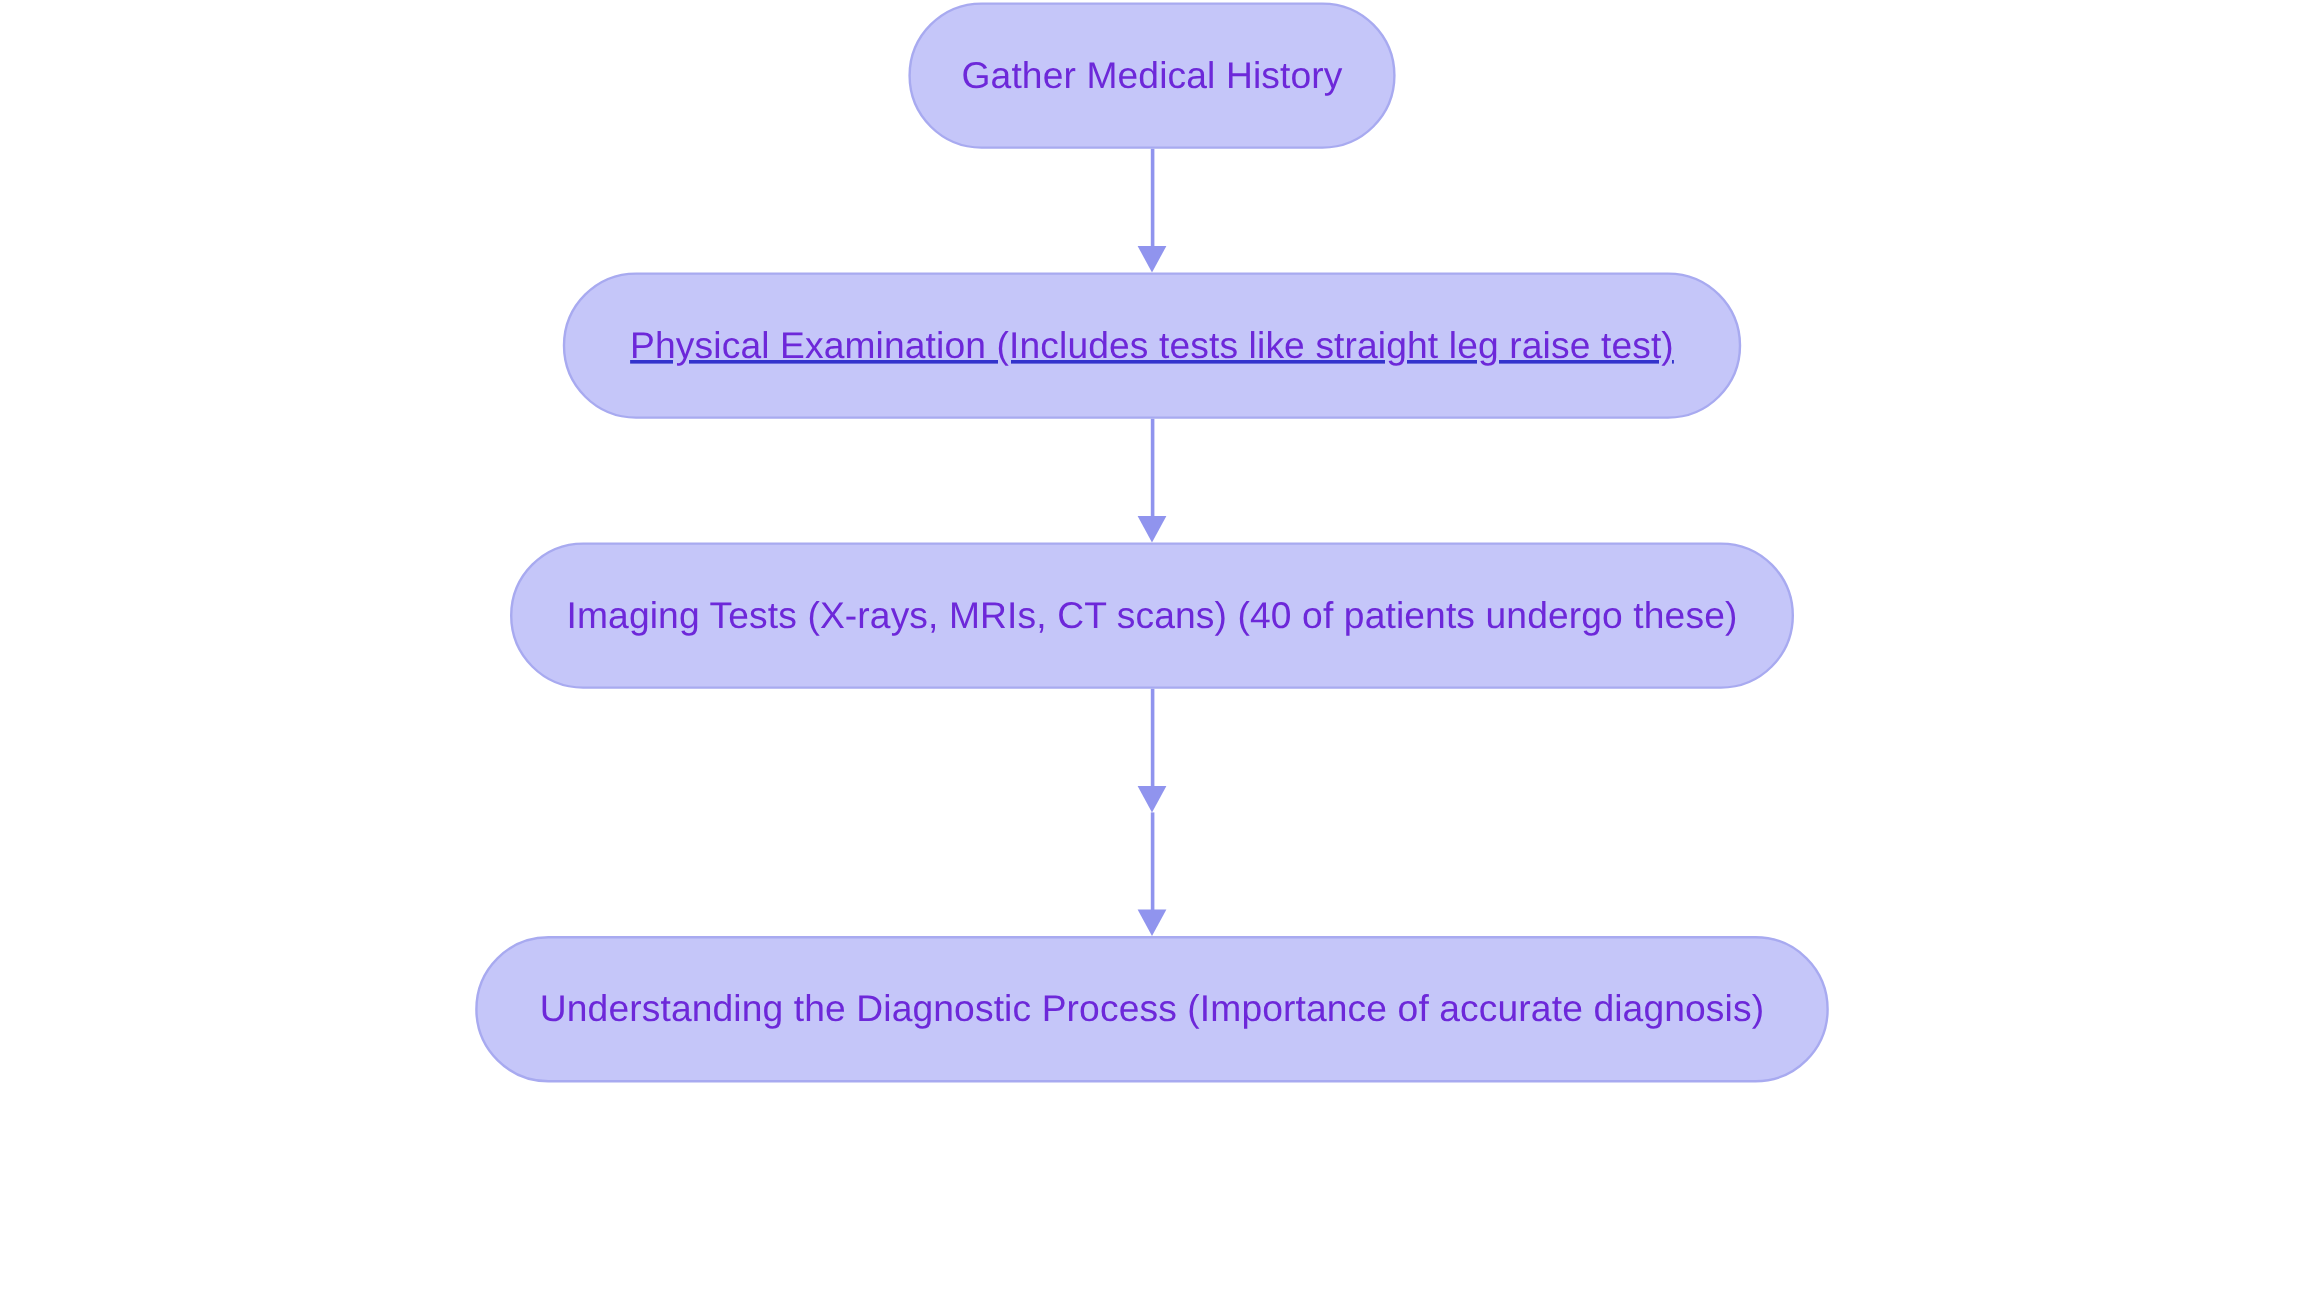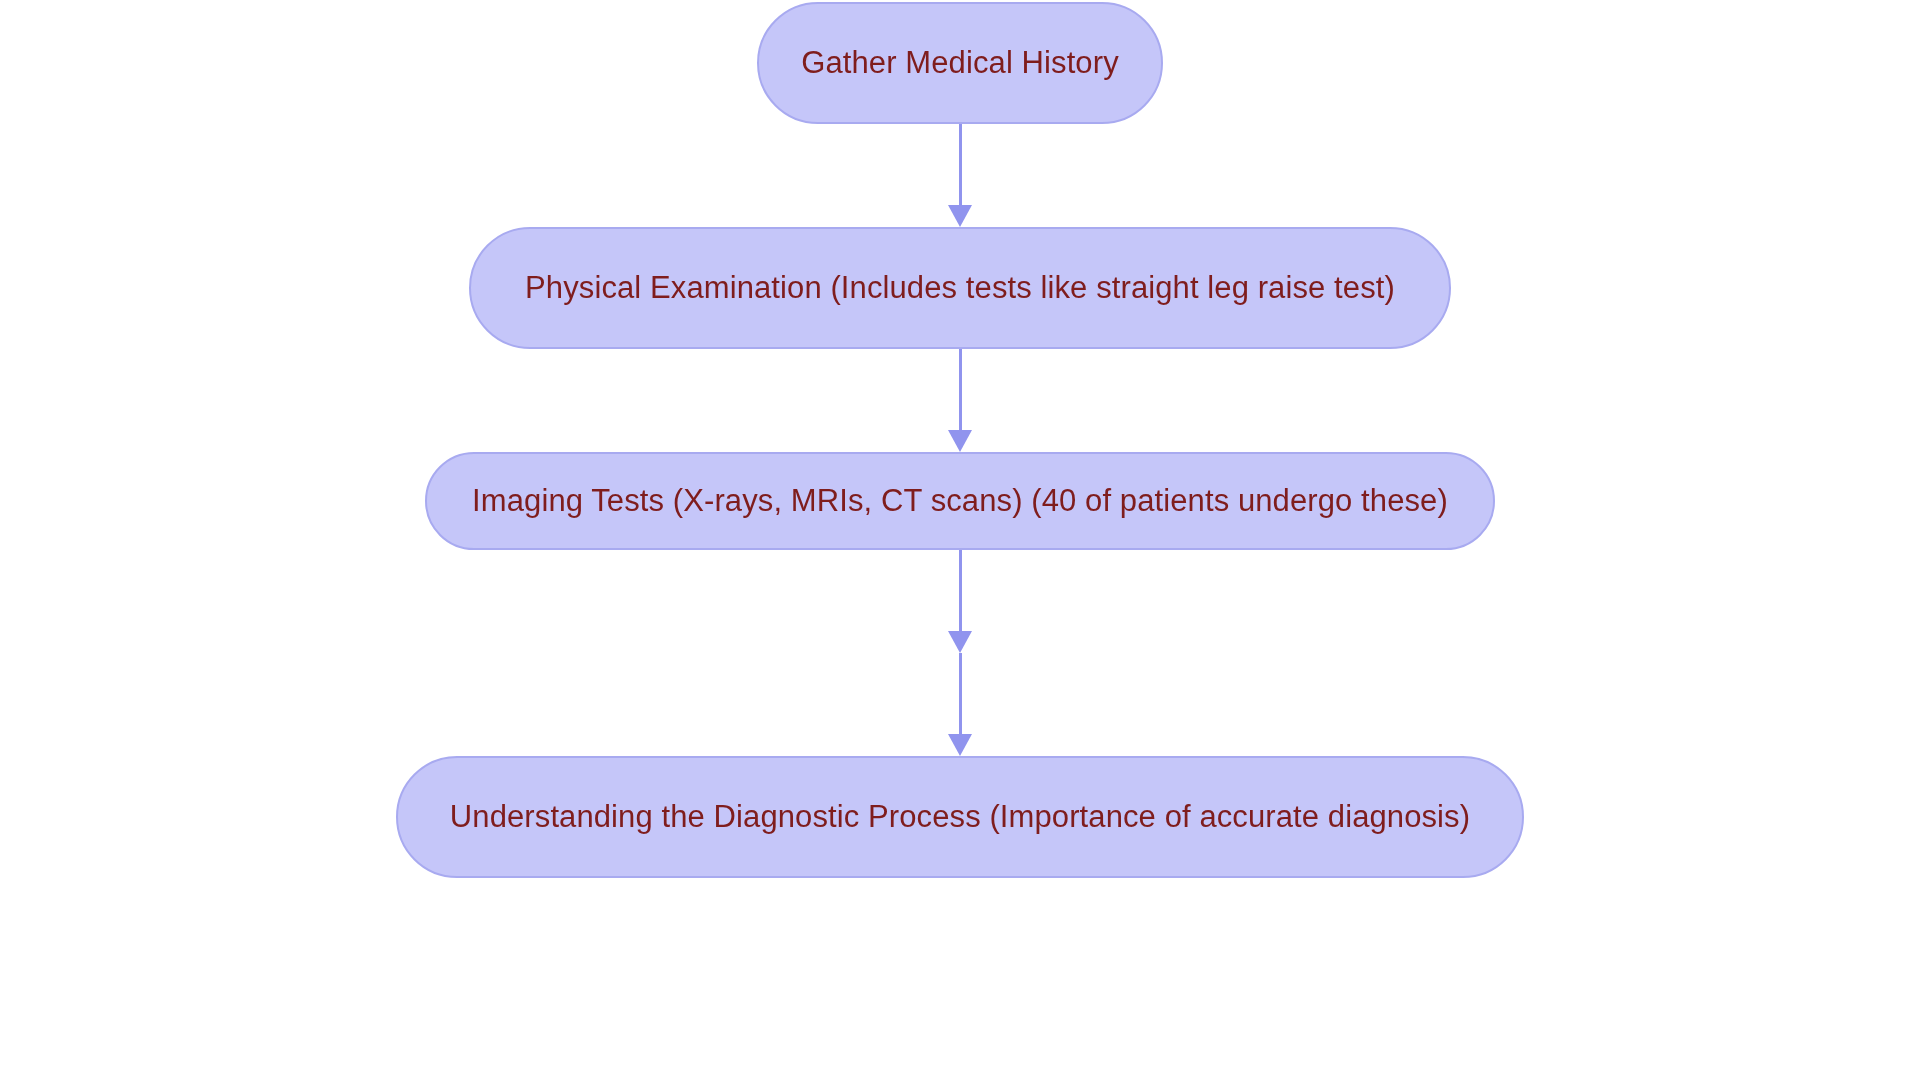--- a/index.html
+++ b/index.html
@@ -48,28 +48,28 @@
     color: #3333cc;
     font-size: 31px;
     font-weight: 400;
     letter-spacing: 0.1px;
     line-height: 1.2;
     padding: 0 34px;
     white-space: nowrap;
   }
 
   .node-label {
-    color: #7f1d1d;
+    color: #6d28d9;
     display: block;
   }
 
   
   .node.n1 { width: 406px; height: 122px; margin-top: 2px; }
-  .node.n2 { width: 982px; height: 122px; }
-  .node.n3 { width: 1070px; height: 98px; }
+  .node.n2 { width: 982px; height: 122px; text-decoration: underline; }
+  .node.n3 { width: 1070px; height: 122px; }
   .node.n4 { width: 840px; height: 122px; }
   .node.n5 { width: 1128px; height: 122px; align-items: center; }
 
   
   .connector {
     position: relative;
     width: 30px;
     display: flex;
     flex-direction: column;
     align-items: center;

